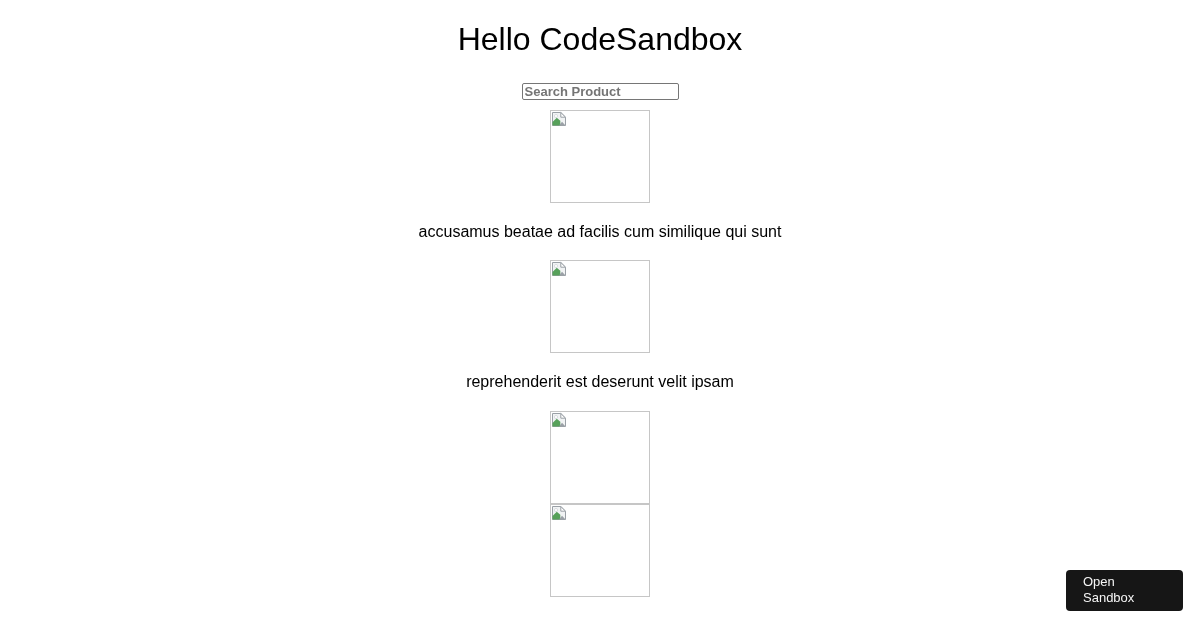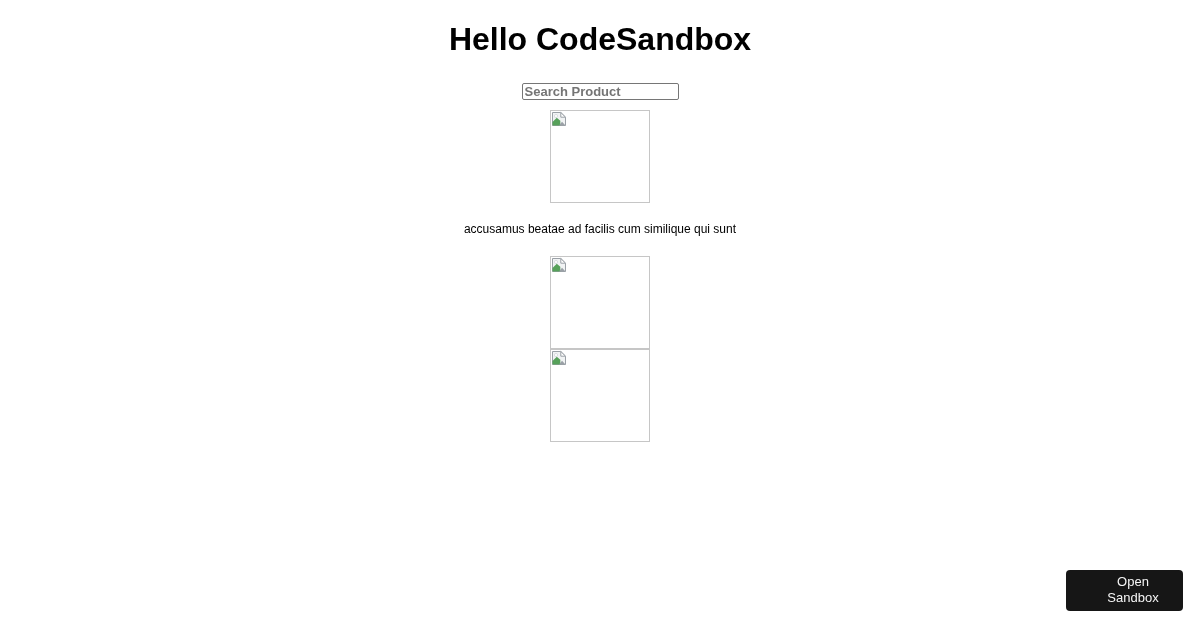--- a/index.html
+++ b/index.html
@@ -8,21 +8,21 @@
     width: 1200px; height: 630px;
     overflow: hidden;
     background: #ffffff;
     font-family: "Liberation Sans", sans-serif;
     color: #000000;
   }
   .app { width: 1200px; text-align: center; }
 
   h1.page-title {
     font-size: 32px;
-    font-weight: bold;
+    font-weight: normal;
     line-height: 1.15;
     margin: 21px 0 0 0;
     color: #000000;
   }
 
   .search-row { margin: 24px 0 10px 0; }
   .search-input {
     width: 151px;
     height: 13px;
     padding: 1px 2px;
@@ -48,37 +48,37 @@
   }
   .broken-icon {
     position: absolute;
     top: 0;
     left: 0;
     width: 16px;
     height: 16px;
     display: block;
   }
   .product-name {
-    font-size: 12px;
+    font-size: 16px;
     line-height: 1.15;
     margin: 20px 0 19px 0;
     color: #000000;
   }
 
   .open-sandbox {
     position: fixed;
     right: 17px;
     bottom: 19px;
     width: 117px;
     box-sizing: border-box;
     background: #161616;
     color: #f5f5f5;
     border-radius: 4px;
     padding: 4px 0 5px 17px;
-    text-align: center;
+    text-align: left;
     font-size: 13px;
     line-height: 16px;
     cursor: pointer;
     border: none;
   }
   .open-sandbox .label-wrap {
     display: inline-block;
     width: 70px;
     white-space: normal;
   }
@@ -102,20 +102,32 @@
           <path d="M1.5 1.5 H9.8 L14.5 6.2 V14.5 H1.5 Z" fill="#f1f3f4" stroke="#9aa0a6" stroke-width="1"></path>
           <path d="M9.8 1.5 L9.8 6.2 L14.5 6.2 Z" fill="#ffffff" stroke="#9aa0a6" stroke-width="1"></path>
           <circle cx="5" cy="5" r="1.6" fill="#fdfdfd" stroke="#c7cdd1" stroke-width="0.6"></circle>
           <path d="M1.5 11 L5.8 6.8 L9.3 9.8 L9.3 14.5 H1.5 Z" fill="#57a15a"></path>
           <path d="M8 14.5 L11 10.8 L14.5 14.5 Z" fill="#9aa0a6"></path>
         </svg>
       </div>
       <p class="product-name">accusamus beatae ad facilis cum similique qui sunt</p>
     </div>
 
+    <div class="product">
+      <div class="product-image">
+        <svg class="broken-icon" viewBox="0 0 16 16" width="16" height="16" xmlns="http://www.w3.org/2000/svg">
+          <path d="M1.5 1.5 H9.8 L14.5 6.2 V14.5 H1.5 Z" fill="#f1f3f4" stroke="#9aa0a6" stroke-width="1"></path>
+          <path d="M9.8 1.5 L9.8 6.2 L14.5 6.2 Z" fill="#ffffff" stroke="#9aa0a6" stroke-width="1"></path>
+          <circle cx="5" cy="5" r="1.6" fill="#fdfdfd" stroke="#c7cdd1" stroke-width="0.6"></circle>
+          <path d="M1.5 11 L5.8 6.8 L9.3 9.8 L9.3 14.5 H1.5 Z" fill="#57a15a"></path>
+          <path d="M8 14.5 L11 10.8 L14.5 14.5 Z" fill="#9aa0a6"></path>
+        </svg>
+      </div>
+      <p class="product-name">reprehenderit est deserunt velit ipsam</p>
+    </div>
 
     <div class="product">
       <div class="product-image">
         <svg class="broken-icon" viewBox="0 0 16 16" width="16" height="16" xmlns="http://www.w3.org/2000/svg">
           <path d="M1.5 1.5 H9.8 L14.5 6.2 V14.5 H1.5 Z" fill="#f1f3f4" stroke="#9aa0a6" stroke-width="1"></path>
           <path d="M9.8 1.5 L9.8 6.2 L14.5 6.2 Z" fill="#ffffff" stroke="#9aa0a6" stroke-width="1"></path>
           <circle cx="5" cy="5" r="1.6" fill="#fdfdfd" stroke="#c7cdd1" stroke-width="0.6"></circle>
           <path d="M1.5 11 L5.8 6.8 L9.3 9.8 L9.3 14.5 H1.5 Z" fill="#57a15a"></path>
           <path d="M8 14.5 L11 10.8 L14.5 14.5 Z" fill="#9aa0a6"></path>
         </svg>

